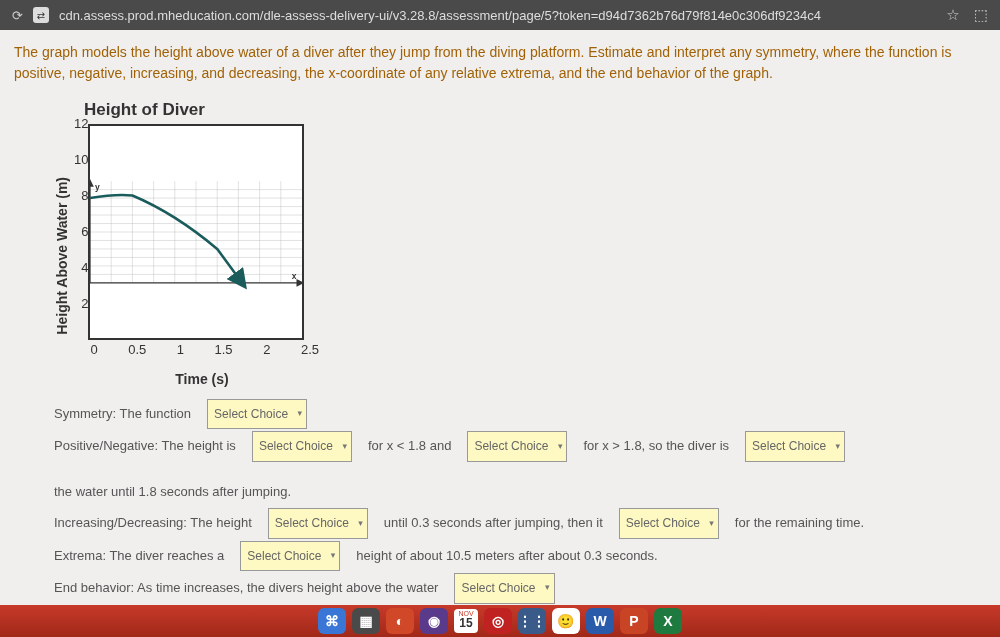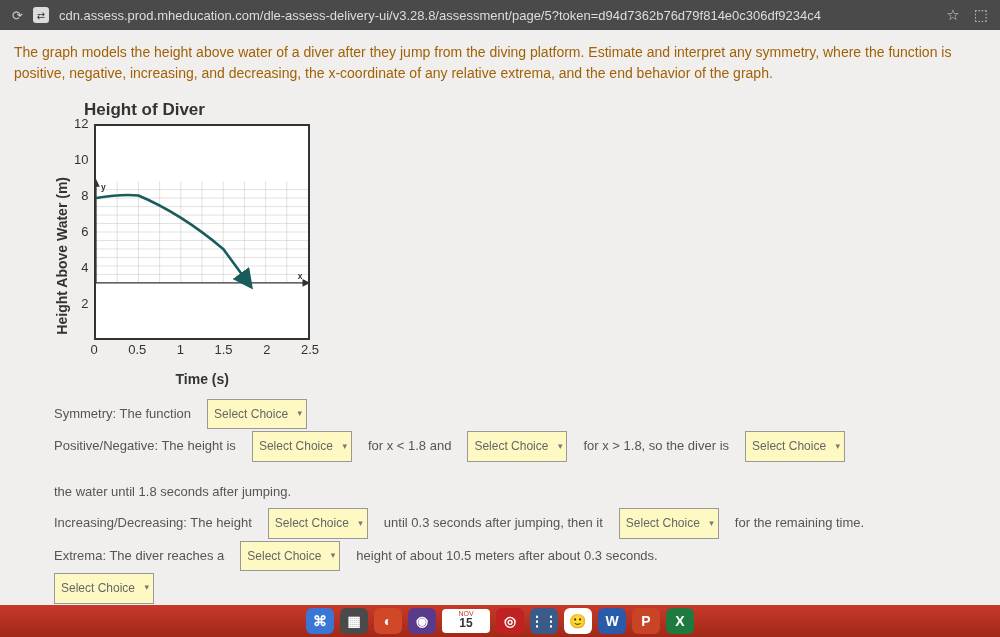--- a/index.html
+++ b/index.html
@@ -68,21 +68,20 @@
       margin-right: 4px;
     }
     .chart-plot { display: flex; flex-direction: column; }
     .plot-row { display: flex; }
     .y-ticks {
       display: flex;
       flex-direction: column;
       justify-content: space-between;
       text-align: right;
       font-size: 13px;
-      padding-right: 6px;
       height: 216px;
     }
     .y-ticks span { transform: translateY(-50%); line-height: 12px; }
     .chart-svg { border: 2px solid #333; background: #fff; }
     .x-ticks {
       display: flex;
       justify-content: space-between;
       font-size: 13px;
       margin-left: 20px;
       width: 216px;
@@ -150,21 +149,21 @@
       font-size: 14px;
       font-weight: bold;
       color: #fff;
     }
     .calendar-badge {
       background: #fff;
       color: #333;
       border-radius: 4px;
       font-size: 8px;
       text-align: center;
-      width: 48px;
+      width: 24px;
       height: 24px;
       line-height: 1;
       padding-top: 1px;
     }
     .calendar-badge .nov { color: #c83a2a; font-size: 7px; display: block; }
     .calendar-badge .day { font-size: 12px; font-weight: bold; }
   </style>
 </head>
 <body>
 
@@ -267,20 +266,21 @@
       <span>until 0.3 seconds after jumping, then it</span>
       <span class="select-box">Select Choice</span>
       <span>for the remaining time.</span>
     </div>
     <div class="answer-line">
       <span>Extrema: The diver reaches a</span>
       <span class="select-box">Select Choice</span>
       <span>height of about 10.5 meters after about 0.3 seconds.</span>
     </div>
     <div class="answer-line">
+      <span>End behavior: As time increases, the divers height above the water</span>
       <span class="select-box">Select Choice</span>
     </div>
   </div>
 </div>
 
 <div class="dock">
   <div class="dock-item" style="background:#3a76d6">⌘</div>
   <div class="dock-item" style="background:#4a4a4a">▦</div>
   <div class="dock-item" style="background:#d04828">◐</div>
   <div class="dock-item" style="background:#5a3a8a">◉</div>

